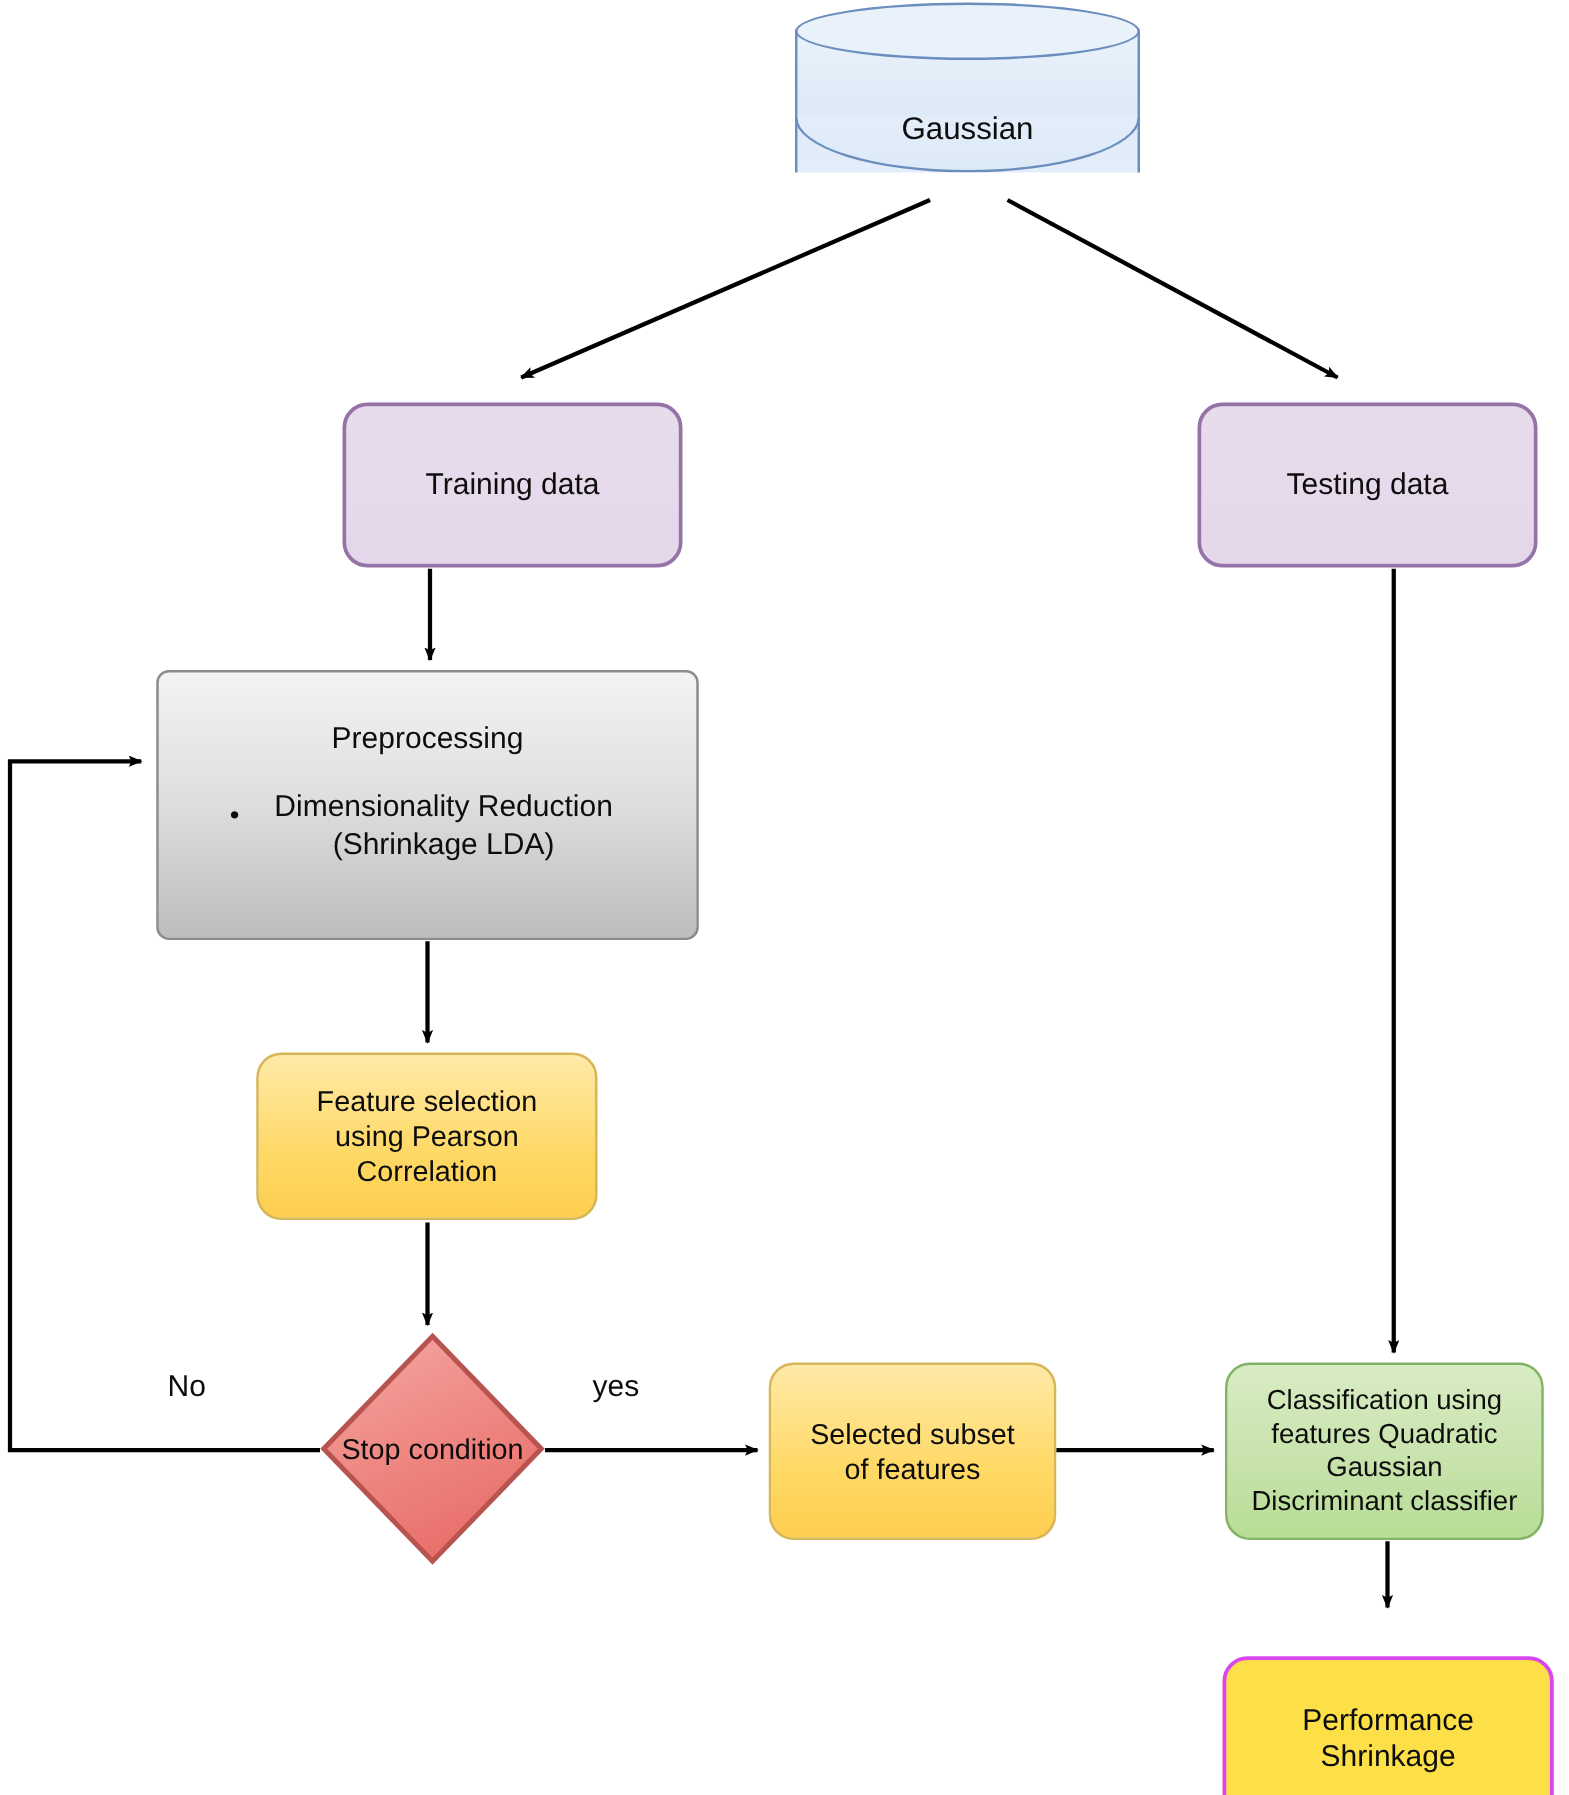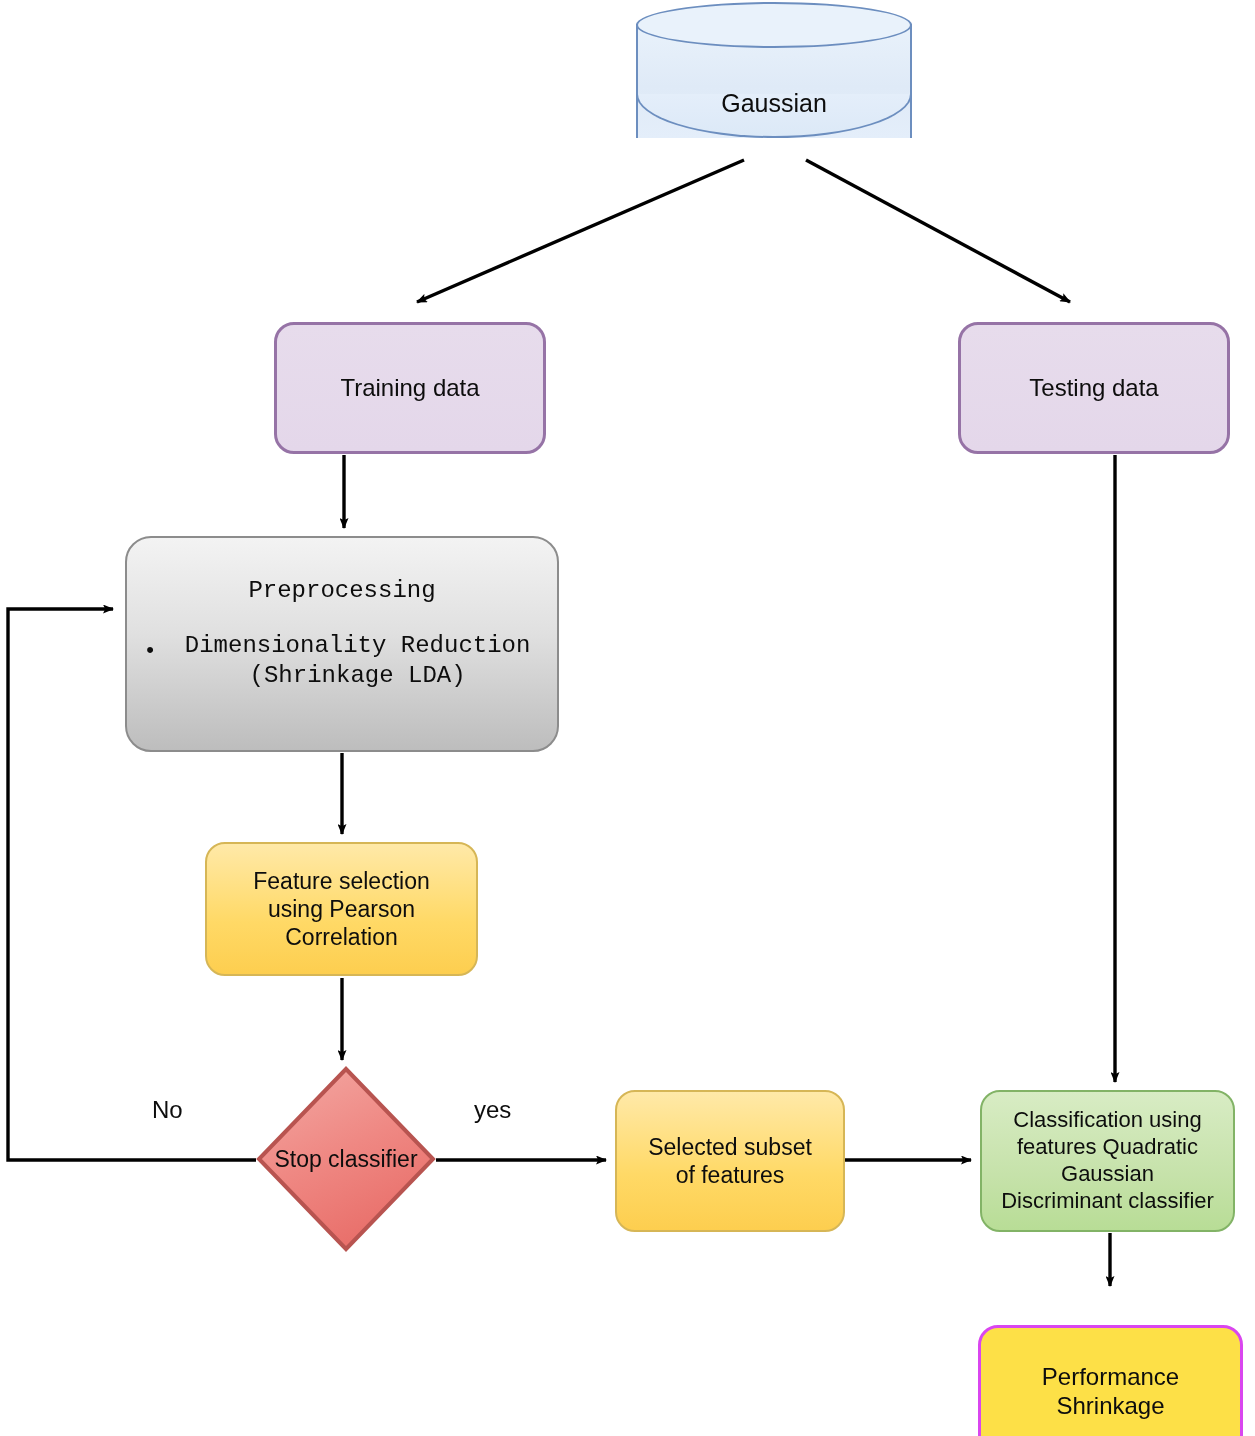--- a/index.html
+++ b/index.html
@@ -89,22 +89,21 @@
     border-radius: 20px;
     padding: 6px 8px;
   }
   .purple {
     background: linear-gradient(to bottom, #e7dcec 0%, #e4d7ea 100%);
     border: 3px solid #9673a6;
   }
   .gray {
     background: linear-gradient(to bottom, #f3f3f3 0%, #e0e0e0 45%, #bdbdbd 100%);
     border: 2px solid #8c8c8c;
-    border-radius: 26px;
-    font-family: Liberation Mono, monospace;
+    border-radius: 10px;
   }
   .yellow {
     background: linear-gradient(to bottom, #ffe9a8 0%, #ffd966 60%, #fdce4f 100%);
     border: 2px solid #d6b656;
   }
   .green {
     background: linear-gradient(to bottom, #d8ecc4 0%, #c6e2aa 60%, #b8dd96 100%);
     border: 2px solid #82b366;
   }
   .pink {
@@ -174,21 +173,21 @@
     font-size: 23px;
     white-space: nowrap;
     color: #0d0d0d;
   }
 
   .edge-label {
     position: absolute;
     font-size: 24px;
     color: #0d0d0d;
   }
-  #label-no  { left: 152px; top: 1096px; }
+  #label-no  { left: 134px; top: 1096px; }
   #label-yes { left: 474px; top: 1096px; }
 </style>
 </head>
 <body>
 
 <div id="canvas">
 
   <svg class="edges" viewBox="0 0 1255 1436">
     <defs>
       <marker id="arrow" markerWidth="11" markerHeight="9" refX="10" refY="4.5" orient="auto" markerUnits="userSpaceOnUse">
@@ -253,21 +252,21 @@
     <svg class="diamond-shape" viewBox="0 0 180 186" preserveAspectRatio="none">
       <defs>
         <linearGradient id="diamondGrad" x1="0" y1="0" x2="0.45" y2="1">
           <stop offset="0%" stop-color="#f3a9a4"></stop>
           <stop offset="55%" stop-color="#ef8883"></stop>
           <stop offset="100%" stop-color="#e9706b"></stop>
         </linearGradient>
       </defs>
       <polygon points="90,3 177,93 90,183 3,93" fill="url(#diamondGrad)" stroke="#b85450" stroke-width="4"></polygon>
     </svg>
-    <span class="diamond-label">Stop classifier</span>
+    <span class="diamond-label">Stop condition</span>
   </div>
 
   <div class="edge-label" id="label-no">No</div>
   <div class="edge-label" id="label-yes">yes</div>
 
   <div class="node rbox yellow" id="node-selected-subset">
     <span>Selected subset</span>
     <span>of features</span>
   </div>
 

